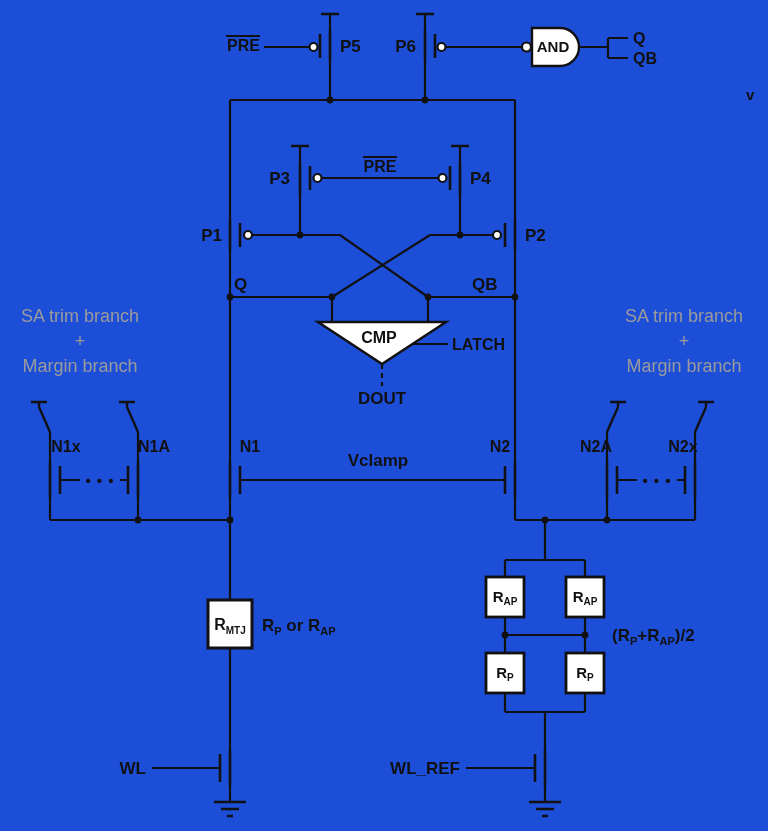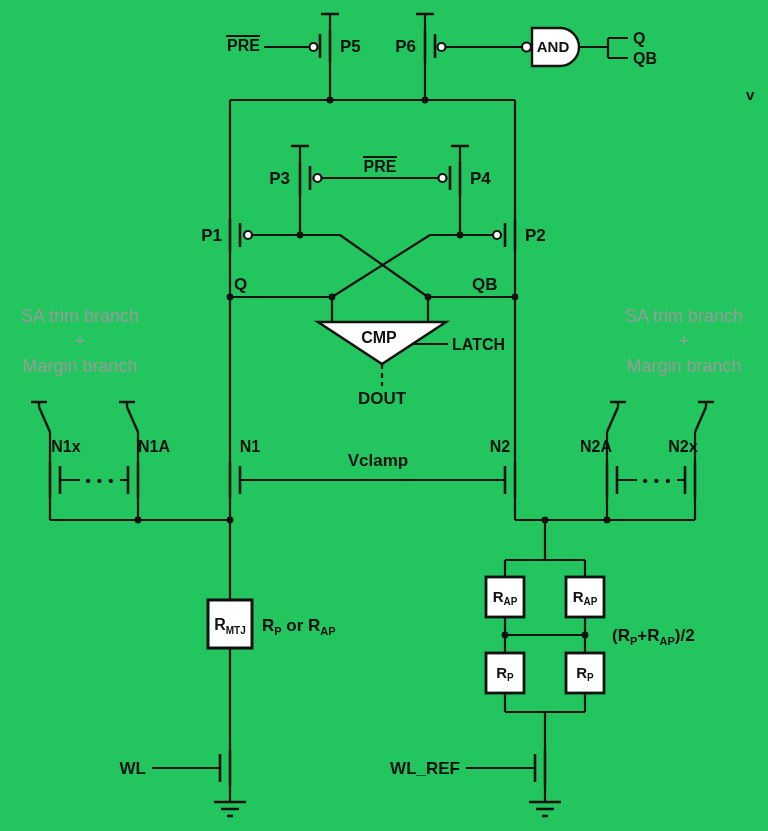--- a/index.html
+++ b/index.html
@@ -1,16 +1,16 @@
 <!DOCTYPE html>
 <html><head>
 <meta charset="utf-8">
 <style>
   html,body{margin:0;padding:0;background:#ffffff;}
-  .stage{width:768px;height:831px;position:relative;background:#22c55e;}
+  .stage{width:768px;height:831px;position:relative;background:#1d4ed8;}
   svg{display:block;}
   svg text{font-family:"Liberation Sans","DejaVu Sans",sans-serif;font-weight:bold;fill:#111111;}
   .t17{font-size:17px;}
   .t16{font-size:16px;}
   .t15{font-size:15px;}
   .muted{font-size:18px;font-weight:normal;fill:#9b9b9b;}
   .dots{font-size:15px;letter-spacing:1px;}
 </style>
 </head>
 <body>

